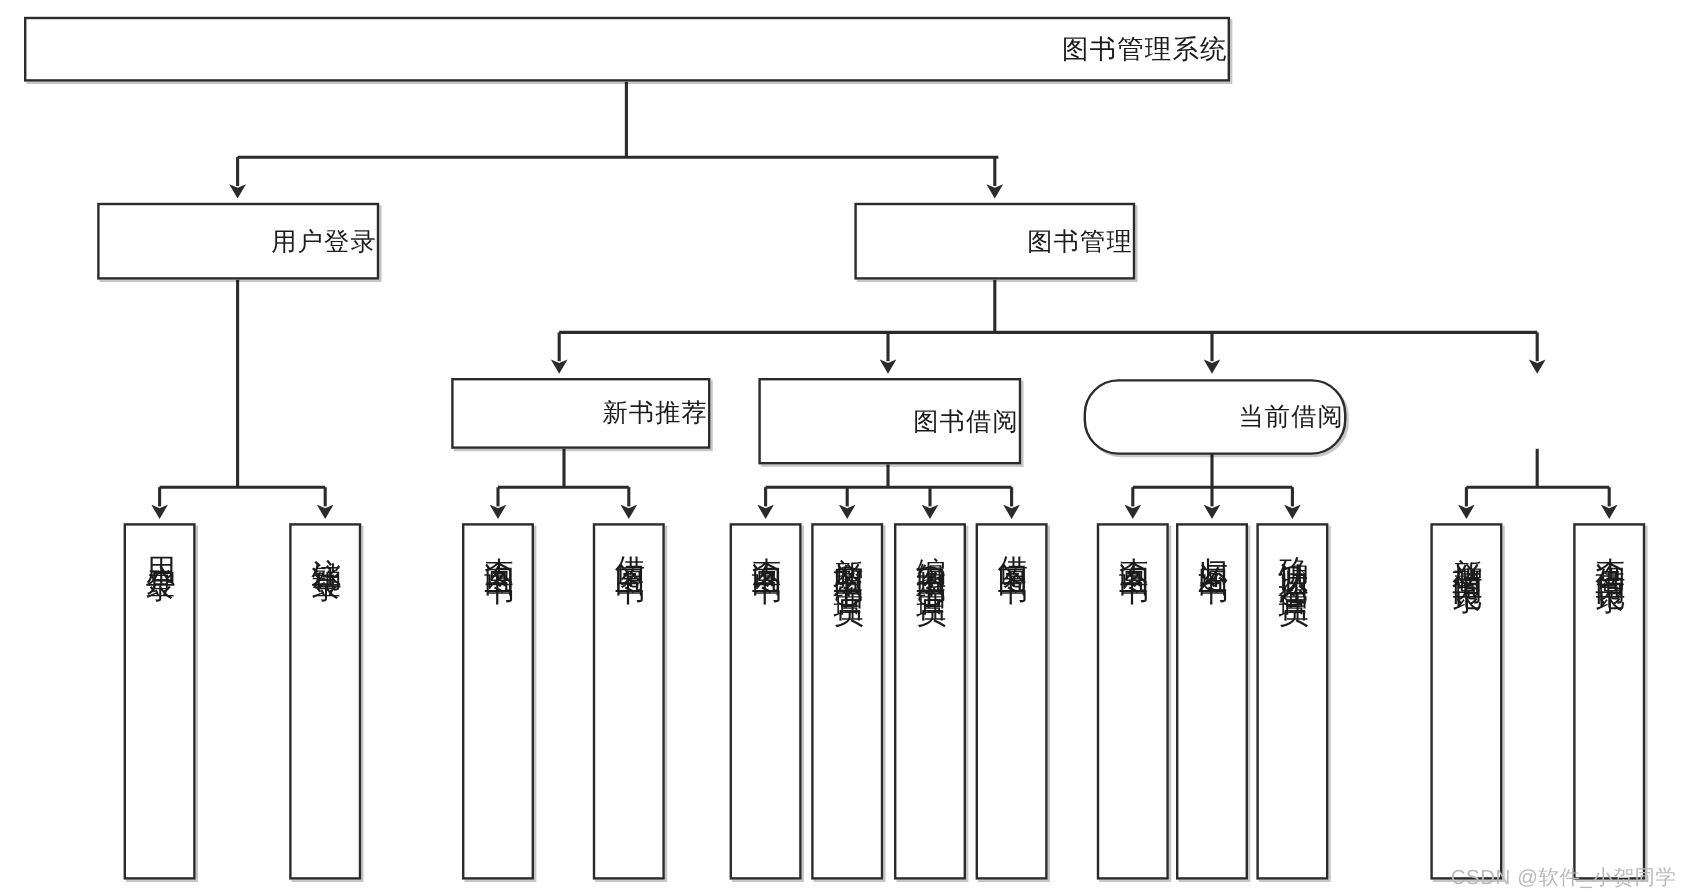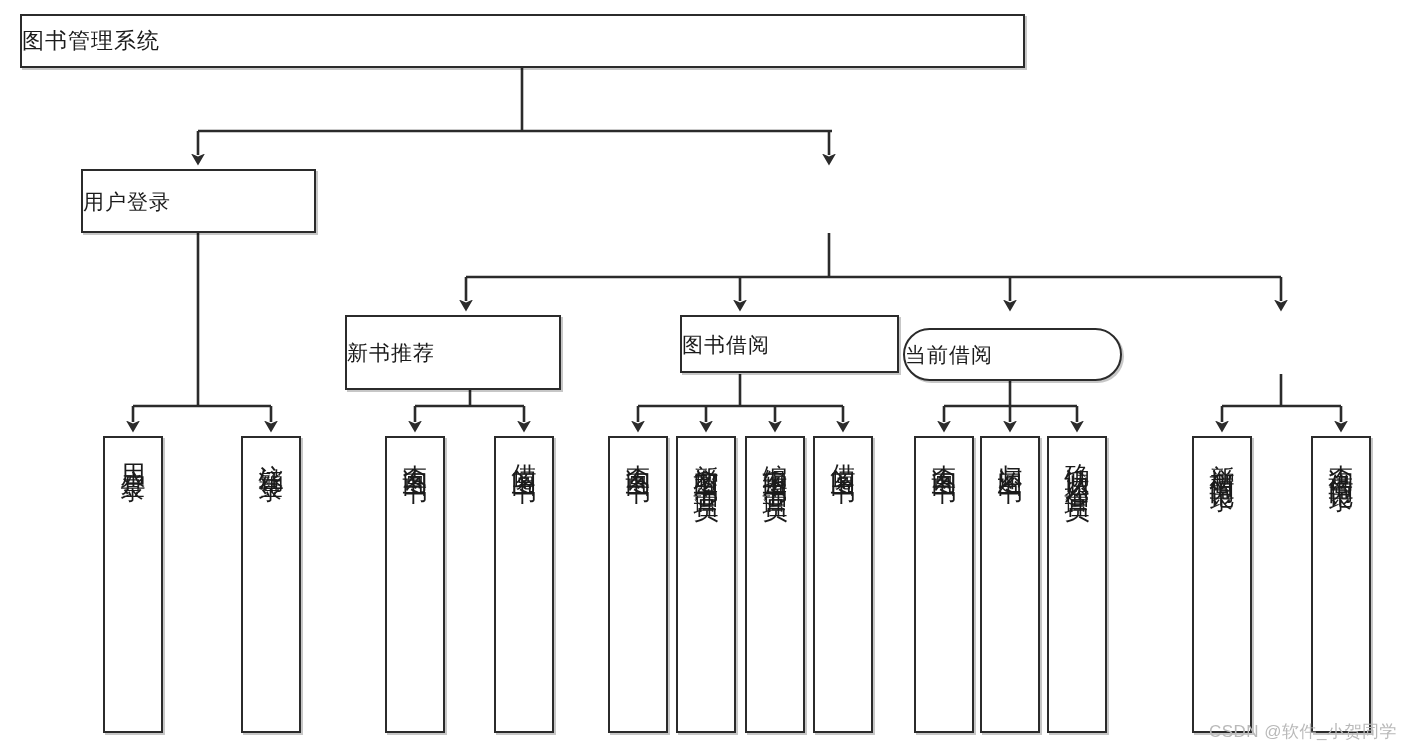--- a/index.html
+++ b/index.html
@@ -14,21 +14,21 @@
   svg#wires{position:absolute;left:0;top:0;width:1405px;height:747px;}
 
   .node{
     position:absolute;
     box-sizing:border-box;
     background:#ffffff;
     border:2px solid #2b2b2b;
     box-shadow:2px 2px 0 rgba(0,0,0,0.22);
     display:flex;
     align-items:center;
-    justify-content:flex-start;
+    justify-content:flex-end;
   }
   .node .lbl{
     color:#1b1b1b;
     font-size:21px;
     letter-spacing:1px;
     white-space:nowrap;
     line-height:1;
   }
   .node.root .lbl{font-size:22px;}
 
@@ -113,28 +113,31 @@
     </g>
   </svg>
 
   <div class="node root" style="left:20px;top:14px;width:1005px;height:54px;">
     <span class="lbl">图书管理系统</span>
   </div>
 
   <div class="node" style="left:81px;top:169px;width:235px;height:64px;">
     <span class="lbl">用户登录</span>
   </div>
+  <div class="node" style="left:712px;top:169px;width:234px;height:64px;">
+    <span class="lbl">图书管理</span>
+  </div>
 
-  <div class="node" style="left:345px;top:315px;width:216px;height:75px;">
+  <div class="node" style="left:376px;top:315px;width:216px;height:59px;">
     <span class="lbl">新书推荐</span>
   </div>
-  <div class="node" style="left:632px;top:315px;width:219px;height:58px;margin-left:48px;">
+  <div class="node" style="left:632px;top:315px;width:219px;height:72px;">
     <span class="lbl">图书借阅</span>
   </div>
-  <div class="node" style="left:903px;top:328px;width:219px;height:53px;border-radius:29px;">
+  <div class="node" style="left:903px;top:316px;width:219px;height:63px;border-radius:29px;">
     <span class="lbl">当前借阅</span>
   </div>
 
   <div class="node vert" style="left:103px;top:436px;width:60px;height:297px;">
     <span class="lbl">用户登录</span>
   </div>
   <div class="node vert" style="left:241px;top:436px;width:60px;height:297px;">
     <span class="lbl">注销登录</span>
   </div>
 

